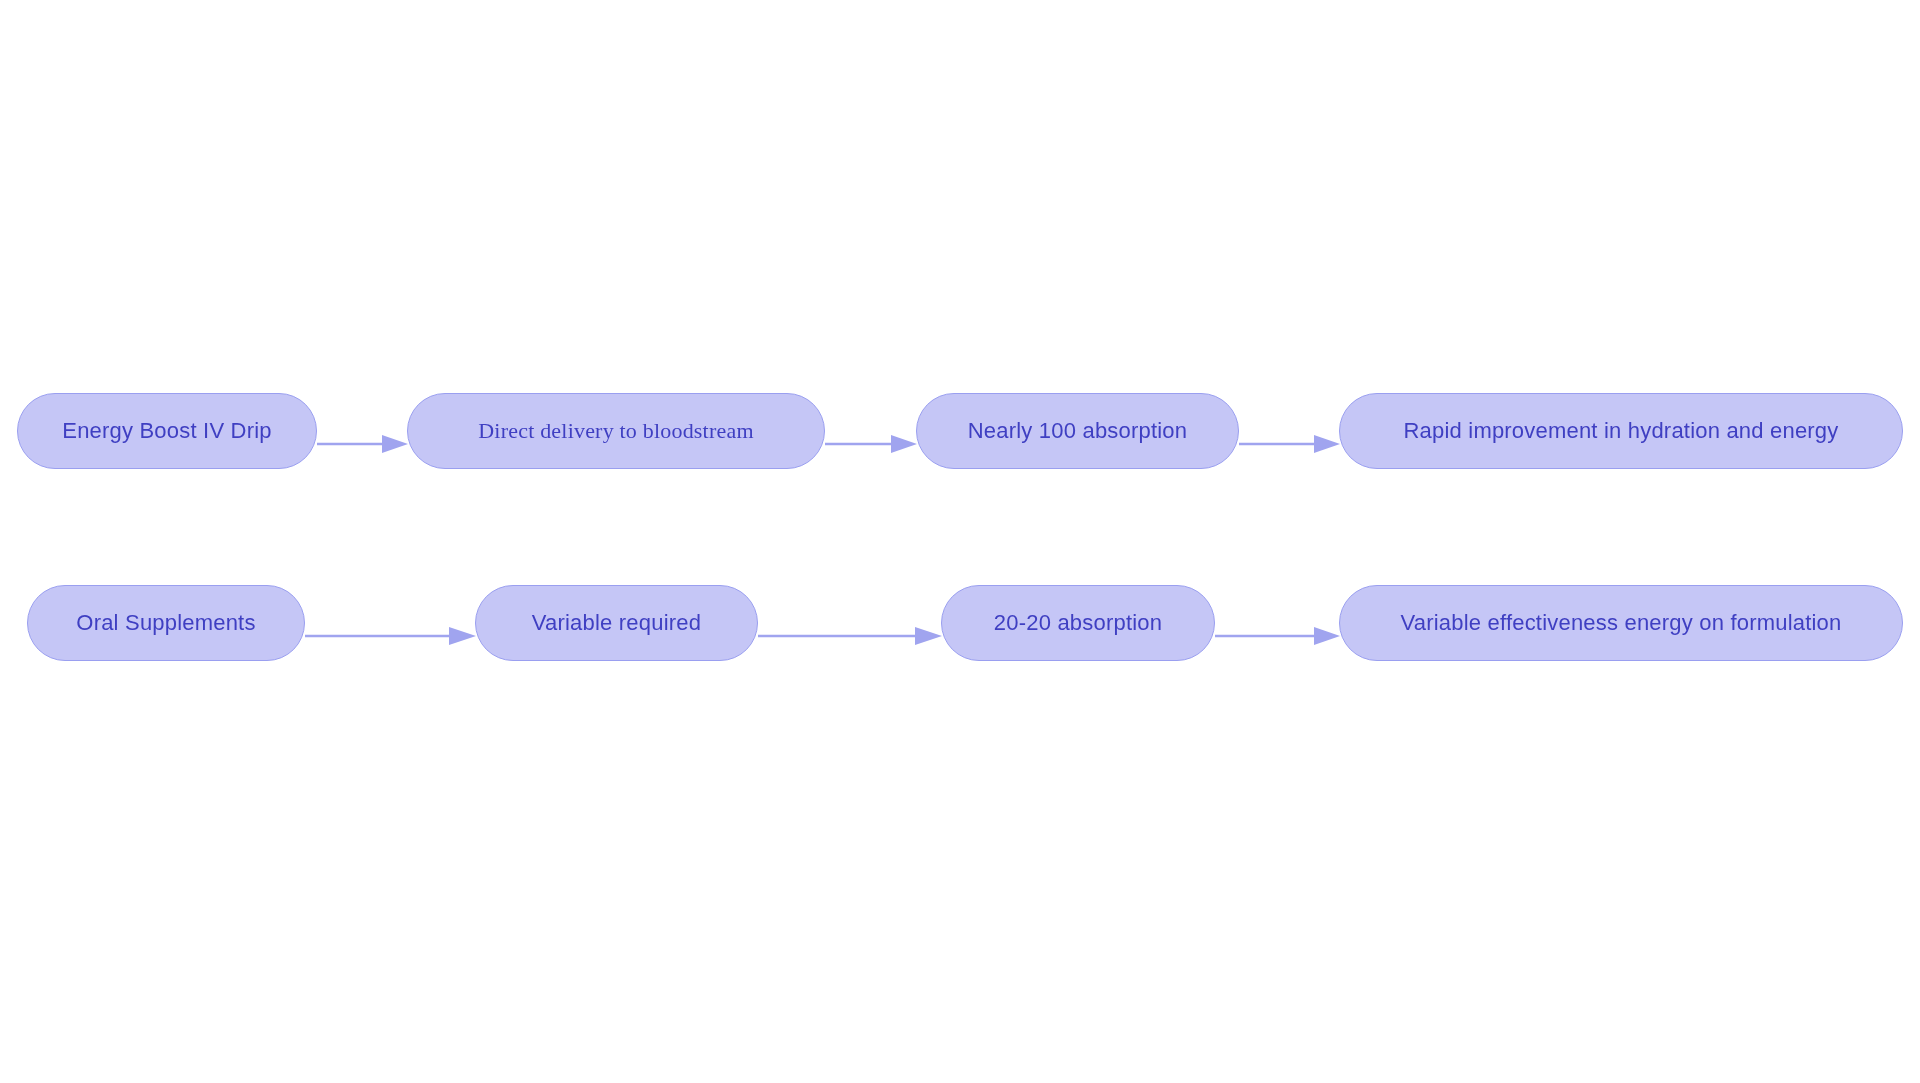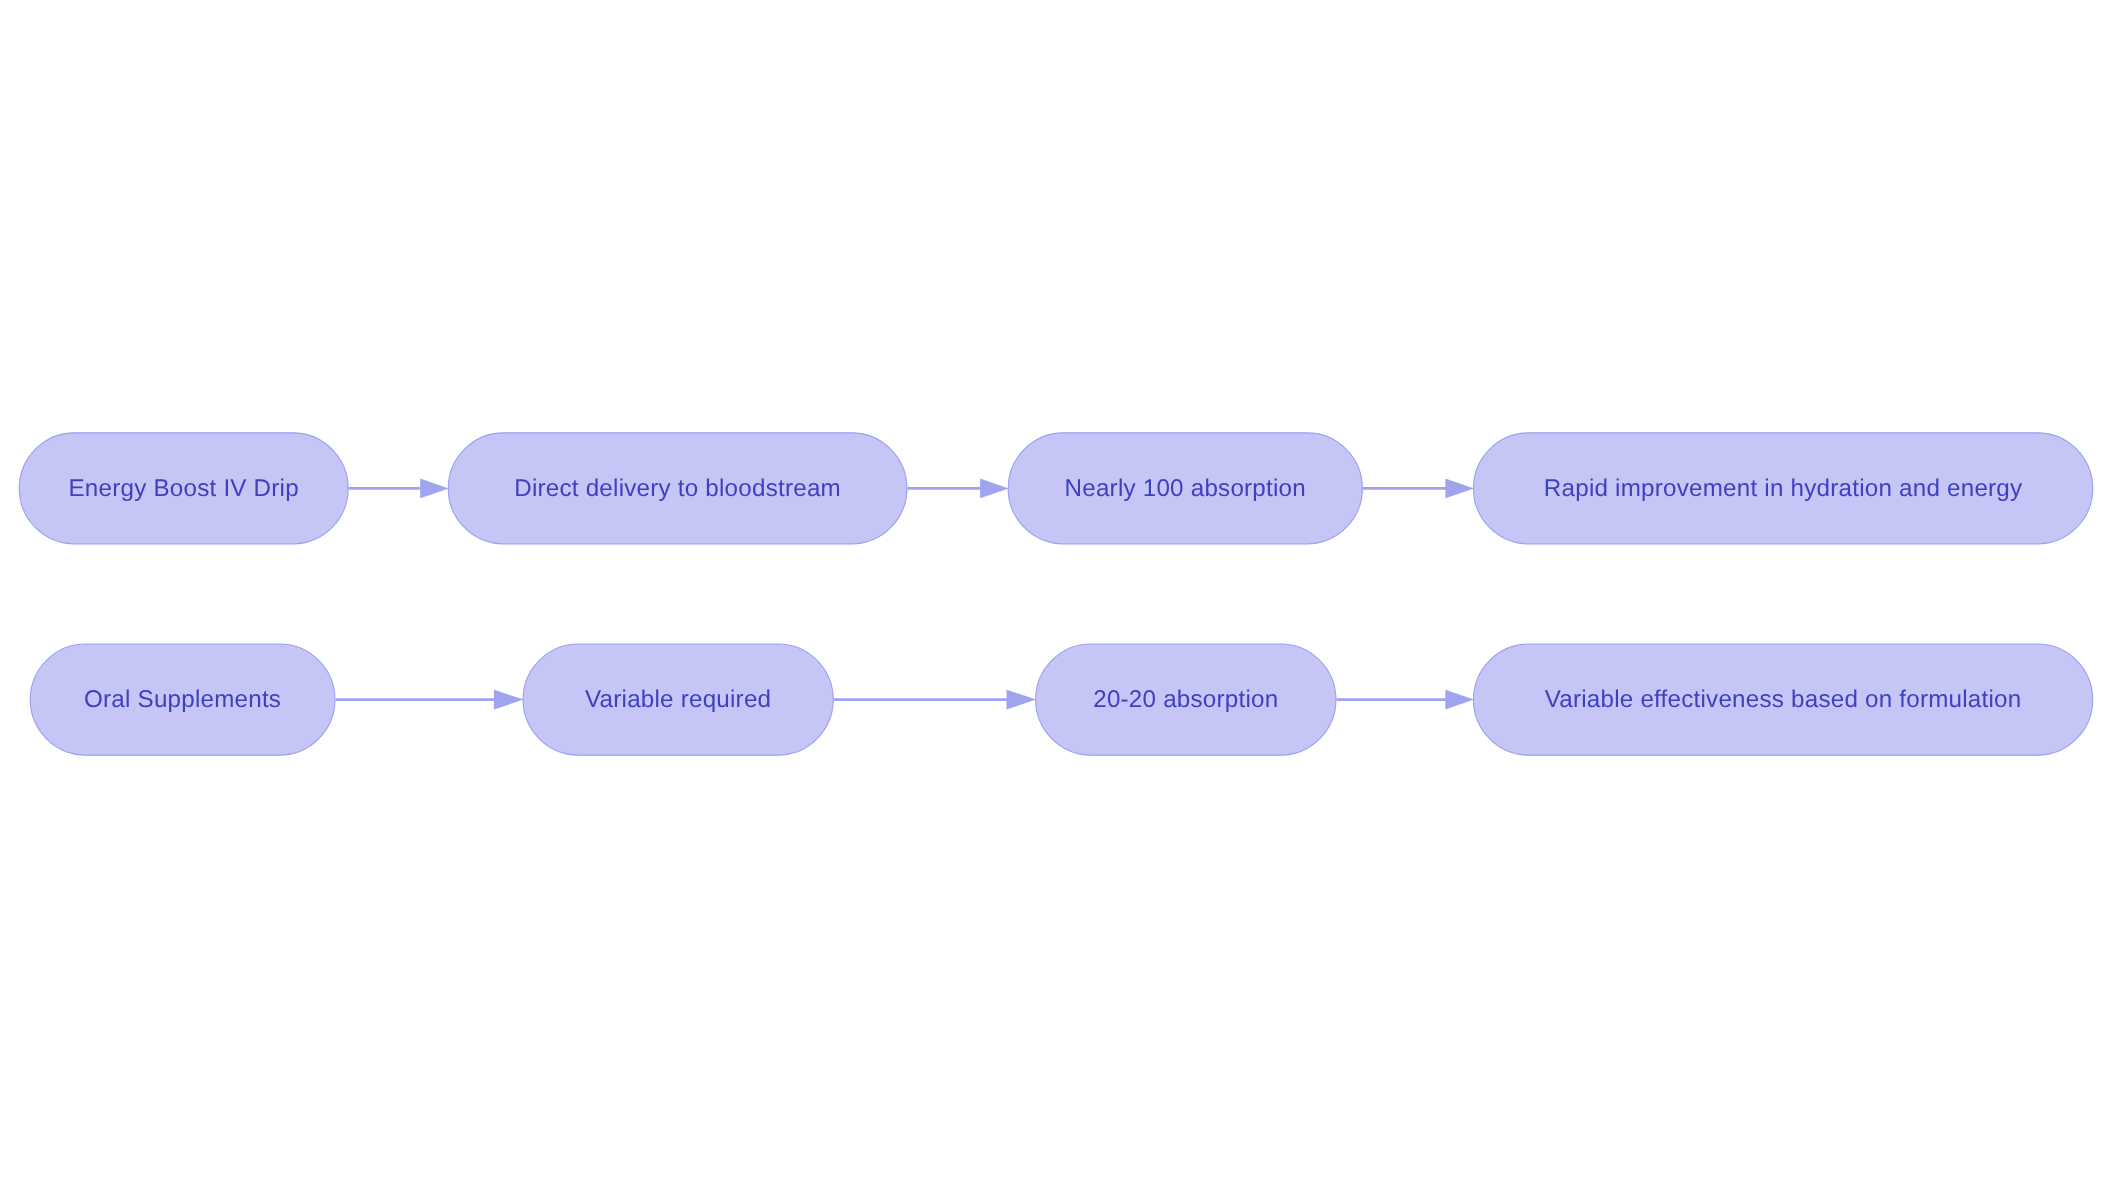--- a/index.html
+++ b/index.html
@@ -33,38 +33,38 @@
   }
   .arrow-line {
     stroke: var(--arrow);
     stroke-width: 2.6;
   }
   .arrow-head {
     fill: var(--arrow);
   }
   .node {
     position: absolute;
-    height: 102px;
+    height: 76px;
     border: 1.6px solid var(--node-border);
     border-radius: 51px;
     background: var(--node-fill);
     color: var(--text);
     font-size: 22px;
     font-weight: 500;
     letter-spacing: 0.2px;
     display: flex;
     align-items: center;
     justify-content: center;
     white-space: nowrap;
     text-align: center;
   }
   
   .r1 { top: 393px; }
   .r1.n1 { left: 17px;   width: 300px; }
-  .r1.n2 { left: 407px;  width: 418px; }
+  .r1.n2 { left: 407px;  width: 418px; font-family: Liberation Serif, serif; }
   .r1.n3 { left: 916px;  width: 323px; }
   .r1.n4 { left: 1339px; width: 564px; }
   
   .r2 { top: 585px; }
   .r2.n1 { left: 27px;   width: 278px; }
   .r2.n2 { left: 475px;  width: 283px; }
   .r2.n3 { left: 941px;  width: 274px; }
   .r2.n4 { left: 1339px; width: 564px; }
 </style>
 </head>
@@ -102,15 +102,15 @@
   </svg>
 
   <div class="node r1 n1">Energy Boost IV Drip</div>
   <div class="node r1 n2">Direct delivery to bloodstream</div>
   <div class="node r1 n3">Nearly 100 absorption</div>
   <div class="node r1 n4">Rapid improvement in hydration and energy</div>
 
   <div class="node r2 n1">Oral Supplements</div>
   <div class="node r2 n2">Variable required</div>
   <div class="node r2 n3">20-20 absorption</div>
-  <div class="node r2 n4">Variable effectiveness based on formulation</div>
+  <div class="node r2 n4">Variable effectiveness energy on formulation</div>
 
 </div>
 
 </body></html>

